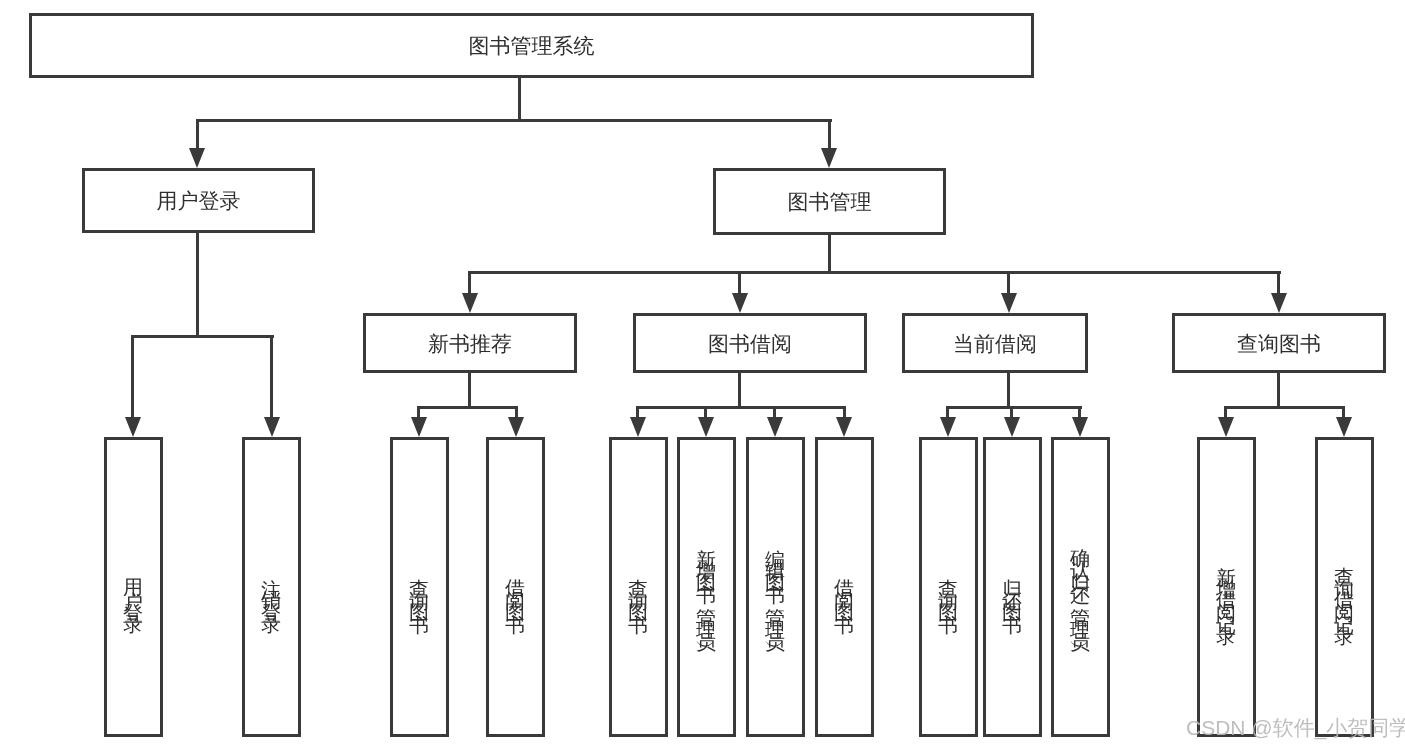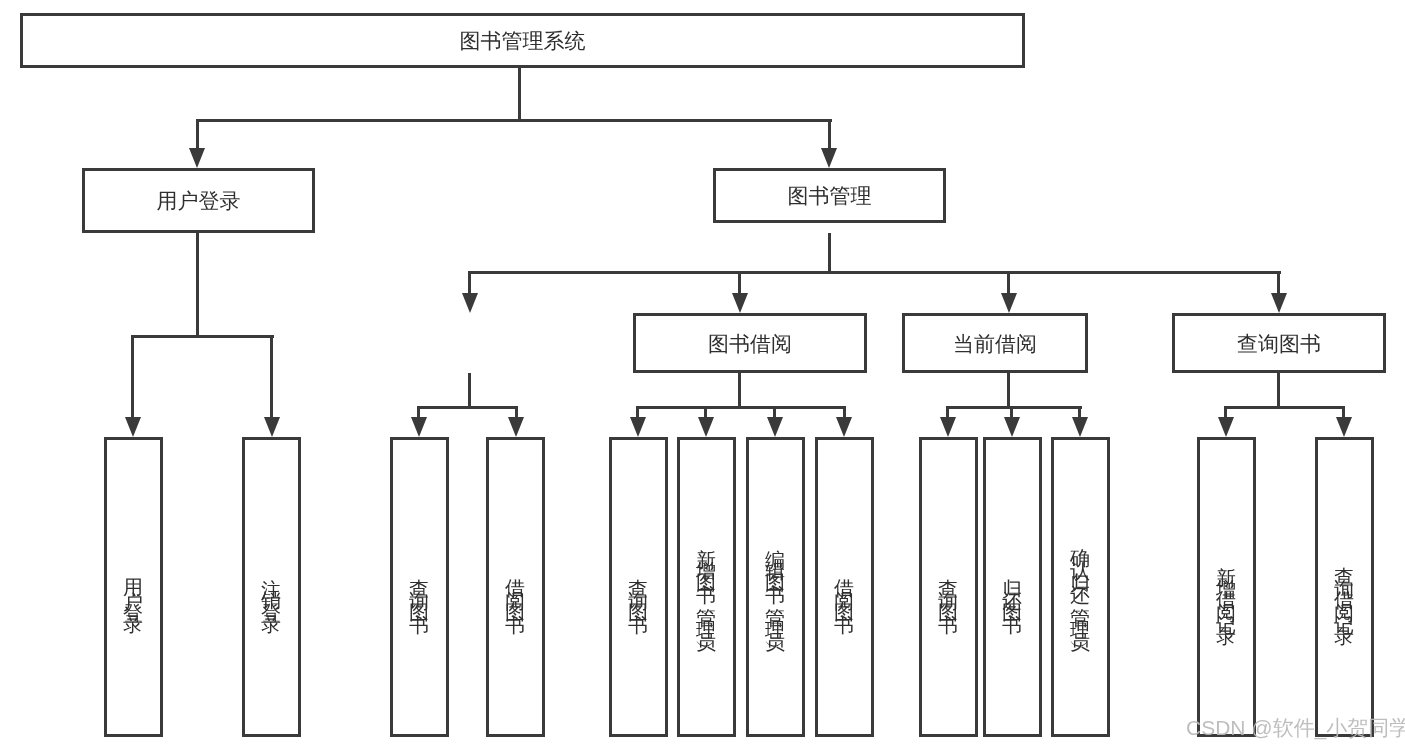--- a/index.html
+++ b/index.html
@@ -109,25 +109,26 @@
   <div class="arrow" style="left:1004px;top:417px"></div>
   <div class="arrow" style="left:1072px;top:417px"></div>
 
   <div class="line" style="left:1277px;top:373px;width:3px;height:36px"></div>
   <div class="line" style="left:1224px;top:406px;width:121px;height:3px"></div>
   <div class="line" style="left:1224px;top:406px;width:3px;height:14px"></div>
   <div class="line" style="left:1342px;top:406px;width:3px;height:14px"></div>
   <div class="arrow" style="left:1218px;top:417px"></div>
   <div class="arrow" style="left:1336px;top:417px"></div>
 
-  <div class="node" style="left:20px;top:13px;width:1005px;height:55px">图书管理系统</div>
+  <div class="node" style="left:29px;top:13px;width:1005px;height:65px">图书管理系统</div>
 
   <div class="node" style="left:82px;top:168px;width:233px;height:65px">用户登录</div>
-  <div class="node" style="left:713px;top:168px;width:233px;height:55px">图书管理</div>
+  <div class="node" style="left:713px;top:168px;width:233px;height:67px">图书管理</div>
 
+  <div class="node" style="left:363px;top:313px;width:214px;height:60px">新书推荐</div>
   <div class="node" style="left:633px;top:313px;width:234px;height:60px">图书借阅</div>
   <div class="node" style="left:902px;top:313px;width:186px;height:60px">当前借阅</div>
   <div class="node" style="left:1172px;top:313px;width:214px;height:60px">查询图书</div>
 
   <div class="node node-v" style="left:104px;top:437px;width:59px;height:300px">用户登录</div>
   <div class="node node-v" style="left:242px;top:437px;width:59px;height:300px">注销登录</div>
 
   <div class="node node-v" style="left:390px;top:437px;width:59px;height:300px">查询图书</div>
   <div class="node node-v" style="left:486px;top:437px;width:59px;height:300px">借阅图书</div>
 

